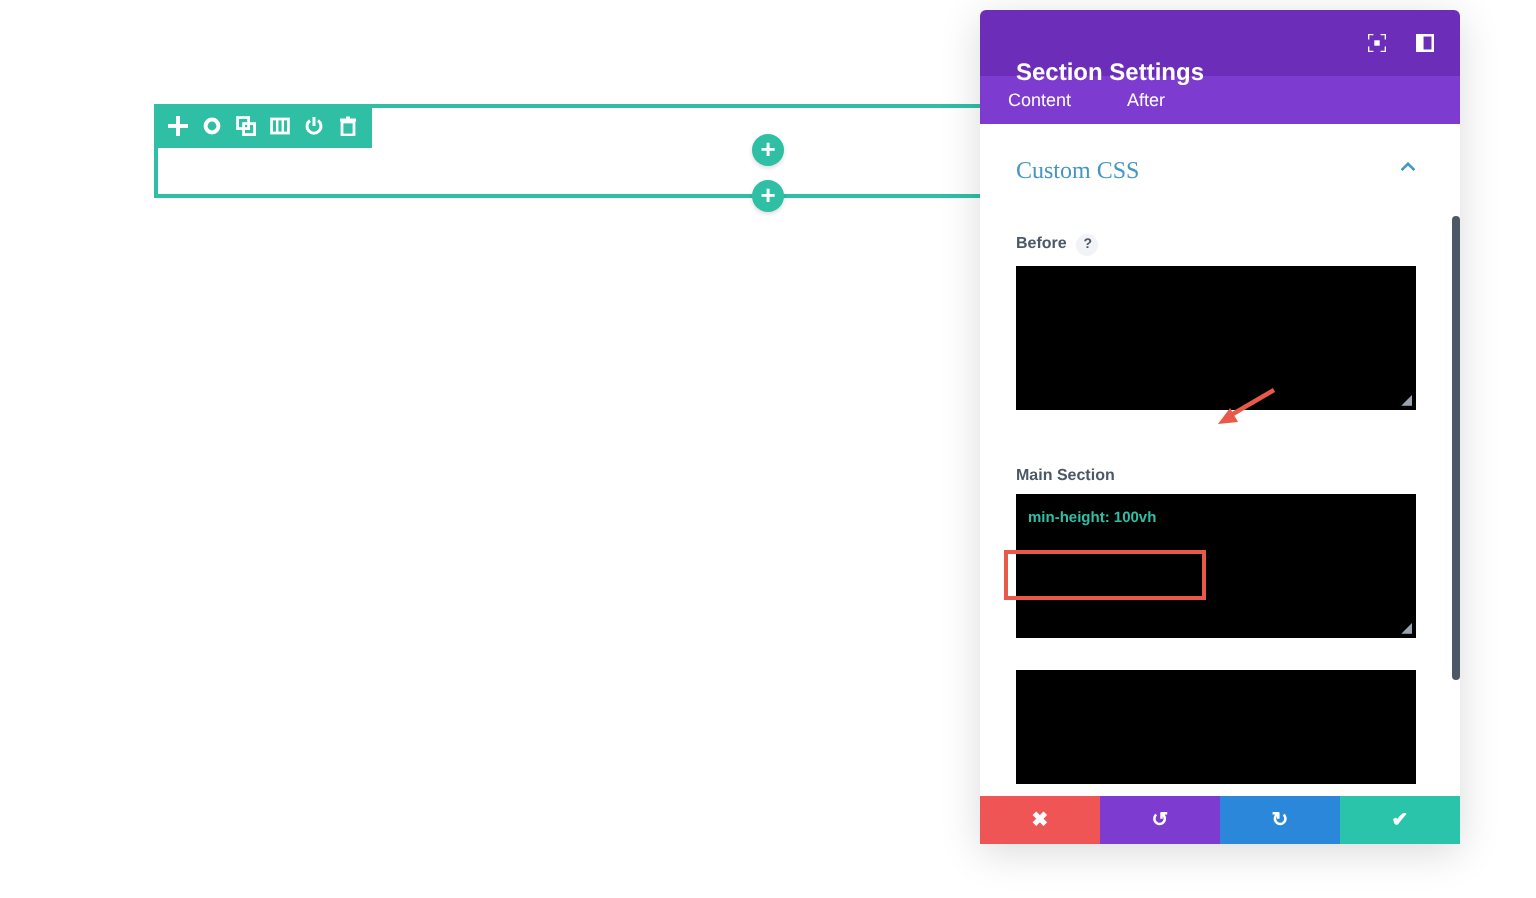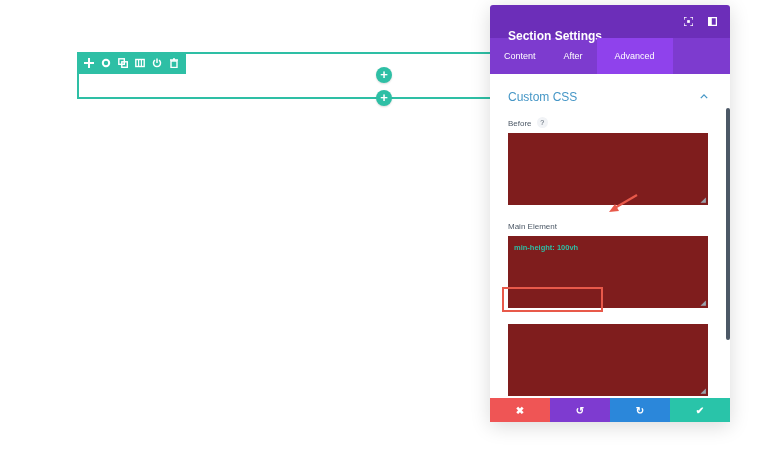--- a/index.html
+++ b/index.html
@@ -10,30 +10,30 @@
     .section-toolbar { position: absolute; left: 77px; top: 52px; height: 22px; width: 109px; background: #2ebfa5; display: flex; align-items: center; padding-left: 6px; gap: 6px; }
     .tb-icon { width: 11px; height: 11px; display: flex; align-items: center; justify-content: center; color: #fff; font-size: 10px; font-weight: bold; }
     .tb-icon svg { width: 10px; height: 10px; }
     .add-btn { position: absolute; width: 16px; height: 16px; border-radius: 50%; background: #2ebfa5; color: #fff; font-size: 13px; line-height: 16px; text-align: center; font-weight: bold; box-shadow: 0 1px 2px rgba(0,0,0,0.15); }
 
     
     .panel { position: absolute; left: 490px; top: 5px; width: 240px; height: 417px; background: #fff; box-shadow: 0 4px 20px rgba(0,0,0,0.15); border-radius: 3px; overflow: hidden; }
     .panel-header { height: 33px; background: #6c2eb9; display: flex; align-items: center; padding: 0 12px 0 18px; }
     .panel-title { color: #fff; font-size: 12px; font-weight: bold; flex: 1; margin-top: 28px; }
     .hdr-icon { width: 12px; height: 12px; margin-left: 12px; display: flex; align-items: center; justify-content: center; }
-    .tabs { height: 36px; background: #7d3bcf; display: flex; }
+    .tabs { height: 24px; background: #7d3bcf; display: flex; }
     .tab { color: #fff; font-size: 9px; padding: 0 14px; display: flex; align-items: center; }
     .tab.active { background: #8f42ec; padding: 0 18px; }
     .panel-body { position: relative; height: 330px; overflow: hidden; }
-    .group-head { display: flex; align-items: flex-start; padding: 16px 22px 0 18px; }
+    .group-head { display: flex; align-items: flex-start; padding: 16px 22px 0 18px; font-family: Liberation Serif, serif; }
     .group-title { color: #2ea3f2; font-size: 12px; flex: 1; color: #4596c6; }
     .chevron { color: #4596c6; font-size: 10px; }
-    .field-label { font-size: 8px; font-weight: normal; color: #4c5866; margin: 1px 18px 5px 18px; display: flex; align-items: flex-end; gap: 5px; }
+    .field-label { font-size: 8px; font-weight: bold; color: #4c5866; margin: 12px 18px 5px 18px; display: flex; align-items: flex-start; gap: 5px; }
     .help { width: 11px; height: 11px; border-radius: 50%; background: #f1f3f6; color: #4c5866; font-size: 7px; display: inline-flex; align-items: center; justify-content: center; }
-    .textarea { margin: 0 22px 0 18px; height: 72px; background: #7f1d1d; position: relative; }
+    .textarea { margin: 0 22px 0 18px; height: 72px; background: #000000; position: relative; }
     .textarea .grip { position: absolute; right: 2px; bottom: 1px; font-size: 7px; color: #9aa3ad; }
     .css-value { color: #2ebfa5; font-size: 7.5px; font-weight: bold; position: absolute; left: 6px; top: 7px; }
     .highlight { position: absolute; left: 12px; top: 213px; width: 101px; height: 25px; border: 2px solid #e8594a; }
     .scrollbar { position: absolute; left: 726px; top: 108px; width: 4px; height: 232px; background: #4c5866; border-radius: 2px; }
 
     .footer { position: absolute; left: 490px; top: 398px; width: 240px; height: 24px; display: flex; }
     .footer-btn { flex: 1; display: flex; align-items: center; justify-content: center; color: #fff; font-size: 10px; font-weight: bold; }
     .arrow { position: absolute; left: 607px; top: 193px; }
   </style>
 </head>
@@ -91,21 +91,20 @@
     <span class="hdr-icon">
       <svg viewBox="0 0 10 10" width="9" height="9">
           <rect x="0.7" y="0.7" width="8.6" height="8.6" fill="none" stroke="#fff" stroke-width="1.4"></rect>
           <rect x="0.7" y="0.7" width="3.5" height="8.6" fill="#fff"></rect>
         </svg>
     </span>
   </div>
   <div class="tabs">
     <div class="tab">Content</div>
     <div class="tab">After</div>
-    <div class="tab active">Advanced</div>
   </div>
 
   <div class="panel-body">
     <div class="group-head">
       <span class="group-title">Custom CSS</span>
       <span class="chevron">
         <svg viewBox="0 0 10 6" width="8" height="5">
             <path d="M1 5l4-4 4 4" fill="none" stroke="#4596c6" stroke-width="1.6"></path>
           </svg>
       </span>
@@ -115,21 +114,21 @@
     <div class="field-label">
       <span>Before</span>
       <span class="help">?</span>
     </div>
     <div class="textarea">
       <span class="grip">◢</span>
     </div>
 
     <div style="height:16px"></div>
     <div class="field-label">
-      <span>Main Element</span>
+      <span>Main Section</span>
     </div>
     <div class="textarea">
       <span class="css-value">min-height: 100vh</span>
       <span class="grip">◢</span>
     </div>
 
     <div style="height:16px"></div>
     <div class="textarea">
       <span class="grip">◢</span>
     </div>

